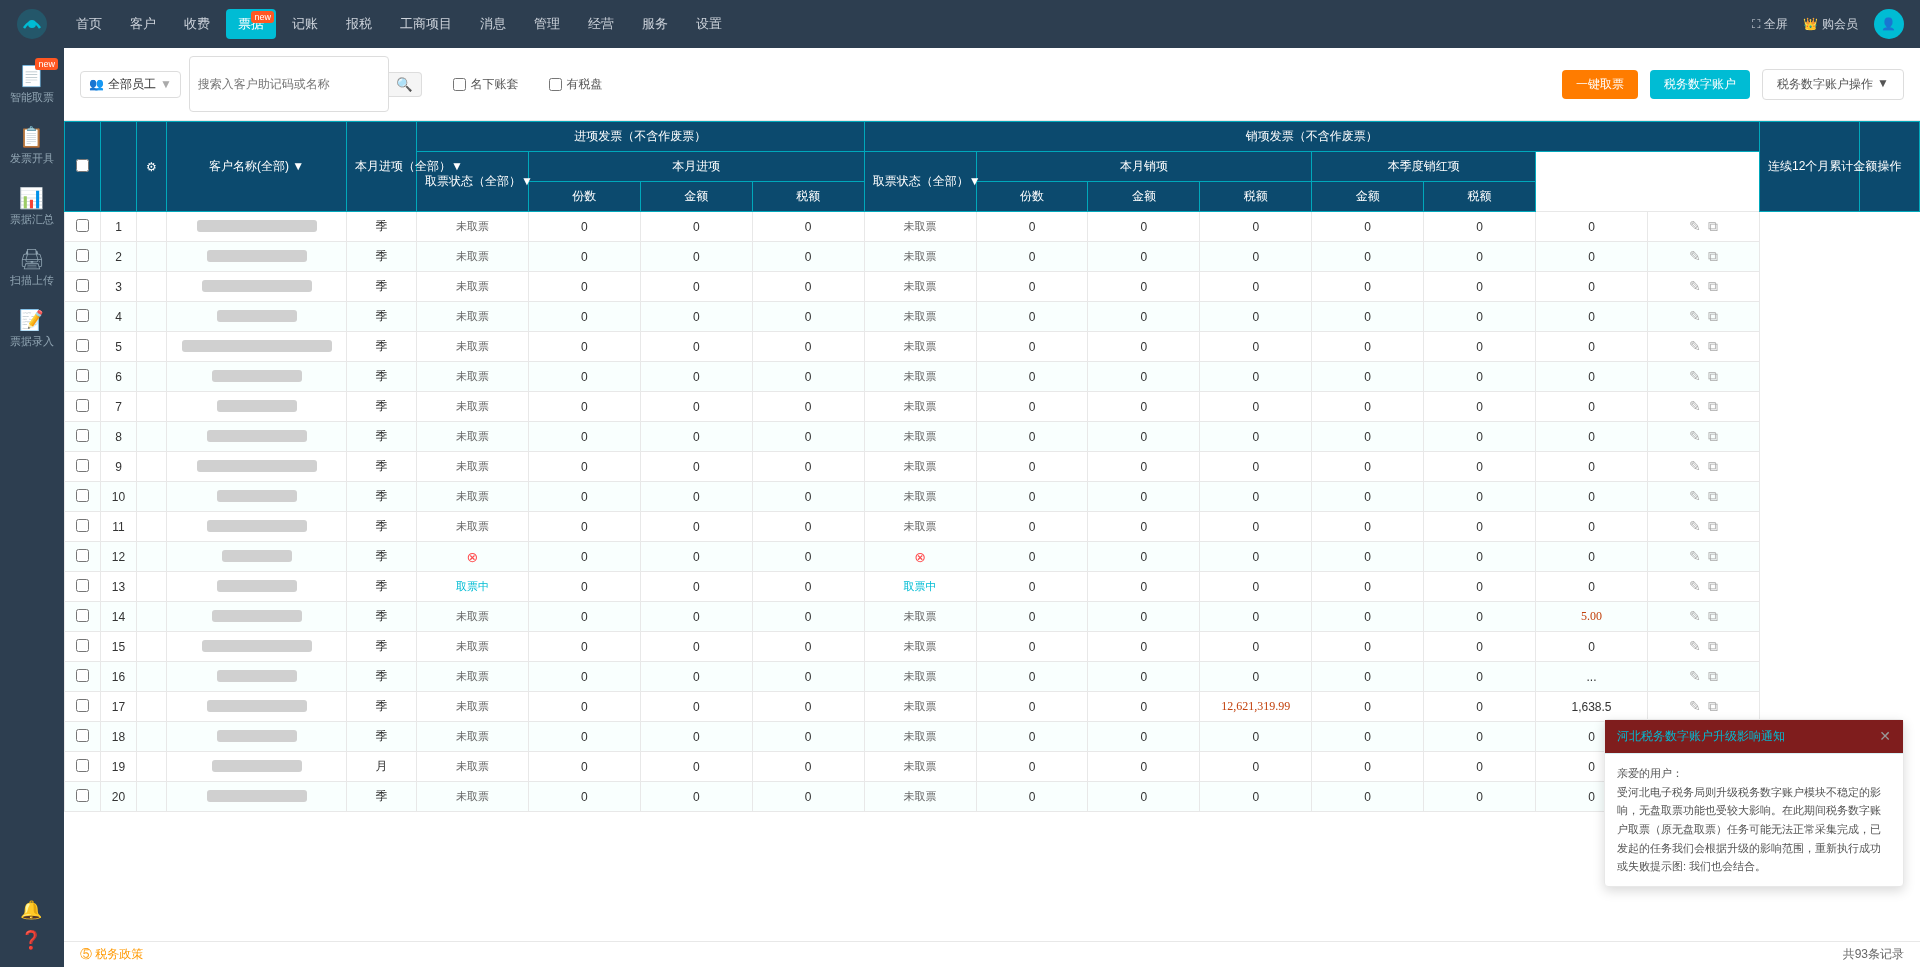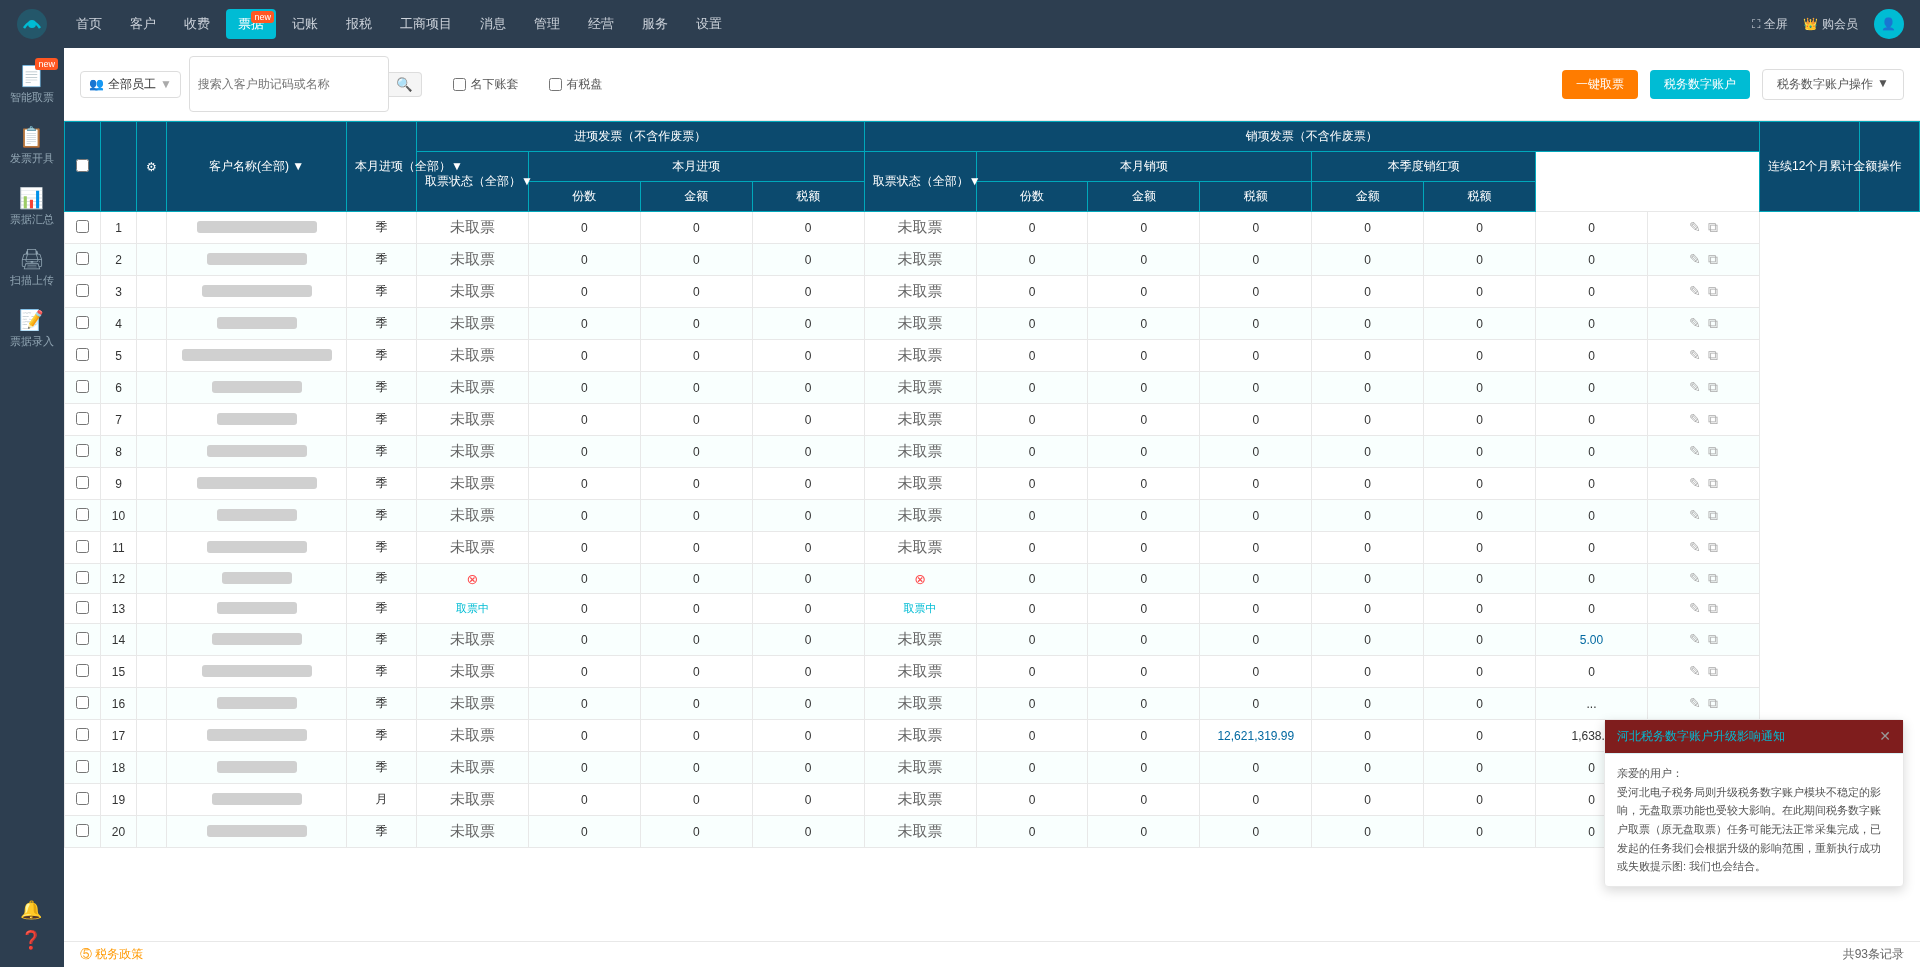--- a/index.html
+++ b/index.html
@@ -281,39 +281,40 @@
     .blurred {
       background: #d0d0d0;
       border-radius: 3px;
       color: transparent;
       user-select: none;
       display: inline-block;
       height: 12px;
     }
     .status-unread {
       color: #666;
-      font-size: 15px;
+      font-size: 11px;
     }
     .status-error {
       color: #ff4d4f;
       font-size: 14px;
     }
     .status-reading {
       color: #00bcd4;
       font-size: 11px;
     }
     .action-btn {
       color: #aaa;
       cursor: pointer;
       font-size: 14px;
       padding: 0 2px;
     }
     .link-val {
-      color: #0369a1;
-      cursor: pointer;
+      color: #c2410c;
+      cursor: pointer;
+      font-family: Liberation Serif, serif;
     }
     
     .bottom-bar {
       background: #fff;
       border-top: 1px solid #e8e8e8;
       padding: 4px 16px;
       display: flex;
       align-items: center;
       font-size: 12px;
       color: #f90;

